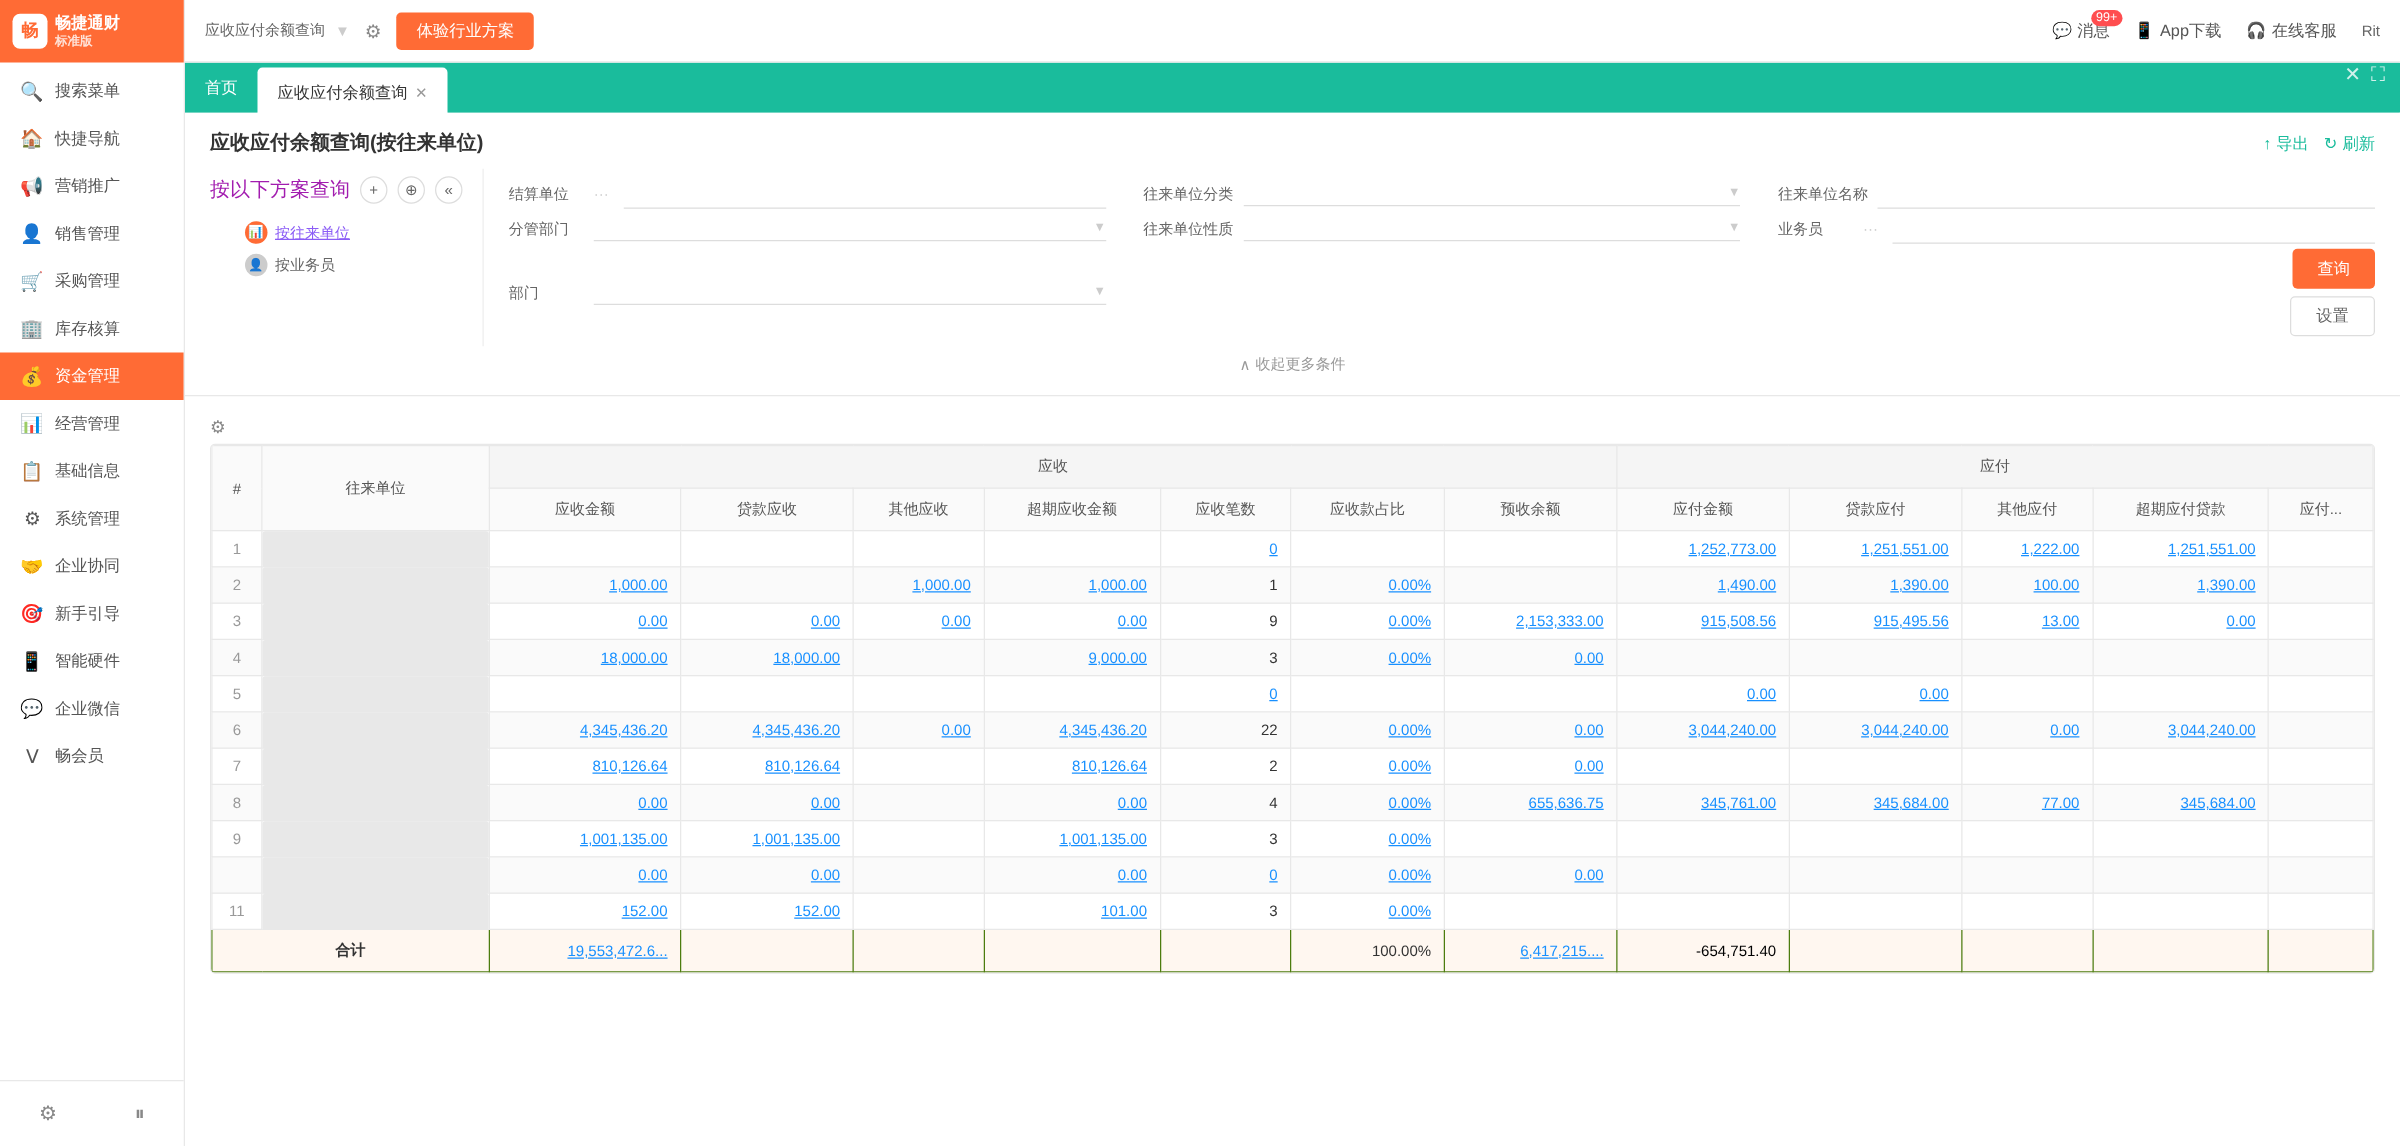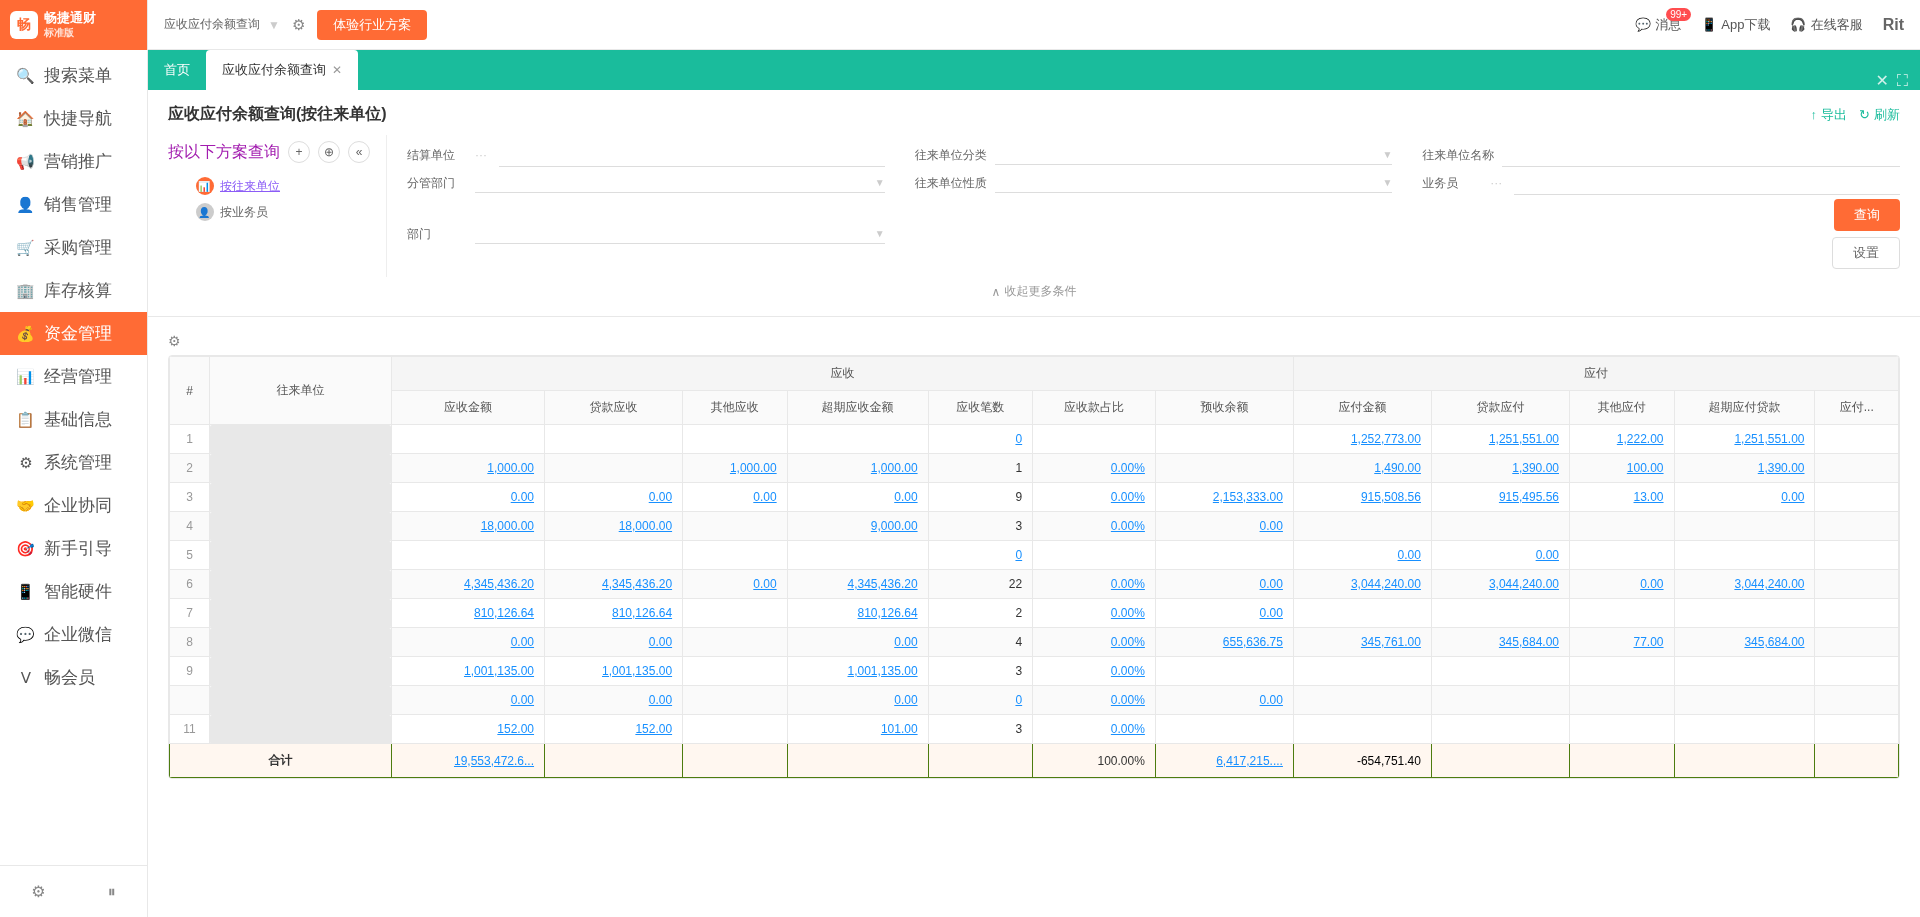--- a/index.html
+++ b/index.html
@@ -18,21 +18,21 @@
     .sidebar-logo-text { display: flex; flex-direction: column; }
     .sidebar-logo-main { font-size: 13px; line-height: 1.2; }
     .sidebar-logo-sub { font-size: 10px; opacity: 0.8; }
     .sidebar-menu { flex: 1; overflow-y: auto; padding: 4px 0; }
     .sidebar-item {
       display: flex; align-items: center; gap: 8px; padding: 10px 16px;
       cursor: pointer; color: #555; transition: all 0.2s;
     }
     .sidebar-item.active { background: #ff6b35; color: white; }
     .sidebar-item-icon { font-size: 15px; width: 20px; text-align: center; }
-    .sidebar-item-label { font-size: 17px; }
+    .sidebar-item-label { font-size: 13px; }
     .sidebar-bottom {
       padding: 10px 0; border-top: 1px solid #e8e8e8;
       display: flex; align-items: center; justify-content: space-around;
     }
     .sidebar-bottom-btn { color: #888; cursor: pointer; font-size: 16px; padding: 6px; }
 
     
     .header {
       position: fixed; left: 148px; top: 0; right: 0; height: 50px;
       background: white; border-bottom: 1px solid #e8e8e8; z-index: 99;
@@ -45,26 +45,26 @@
     .header-promo-btn {
       background: #ff6b35; color: white; border: none; padding: 6px 16px;
       border-radius: 4px; cursor: pointer; font-size: 13px;
     }
     .header-right { margin-left: auto; display: flex; align-items: center; gap: 20px; }
     .header-right-item { display: flex; align-items: center; gap: 4px; color: #555; cursor: pointer; font-size: 13px; position: relative; }
     .header-badge {
       position: absolute; top: -8px; right: -10px; background: #ff4d4f; color: white;
       font-size: 10px; padding: 1px 4px; border-radius: 8px; min-width: 18px; text-align: center;
     }
-    .header-user { color: #666; font-size: 16px; font-weight: bold; }
+    .header-user { color: #666; font-size: 12px; }
 
     
     .tab-bar {
       position: fixed; left: 148px; top: 50px; right: 0; height: 40px;
-      background: #1abc9c; display: flex; align-items: flex-end; z-index: 98;
+      background: #1abc9c; display: flex; align-items: flex-start; z-index: 98;
     }
     .tab-item {
       height: 40px; display: flex; align-items: center; padding: 0 16px;
       color: rgba(255,255,255,0.8); cursor: pointer; font-size: 13px; gap: 6px;
     }
     .tab-item.active { background: white; color: #333; border-radius: 4px 4px 0 0; margin-top: 4px; }
     .tab-item.home { color: white; }
     .tab-close { font-size: 12px; color: #999; cursor: pointer; }
     .tab-bar-right { margin-left: auto; display: flex; align-items: center; gap: 8px; padding-right: 12px; }
     .tab-bar-btn { color: white; cursor: pointer; font-size: 16px; opacity: 0.8; }

